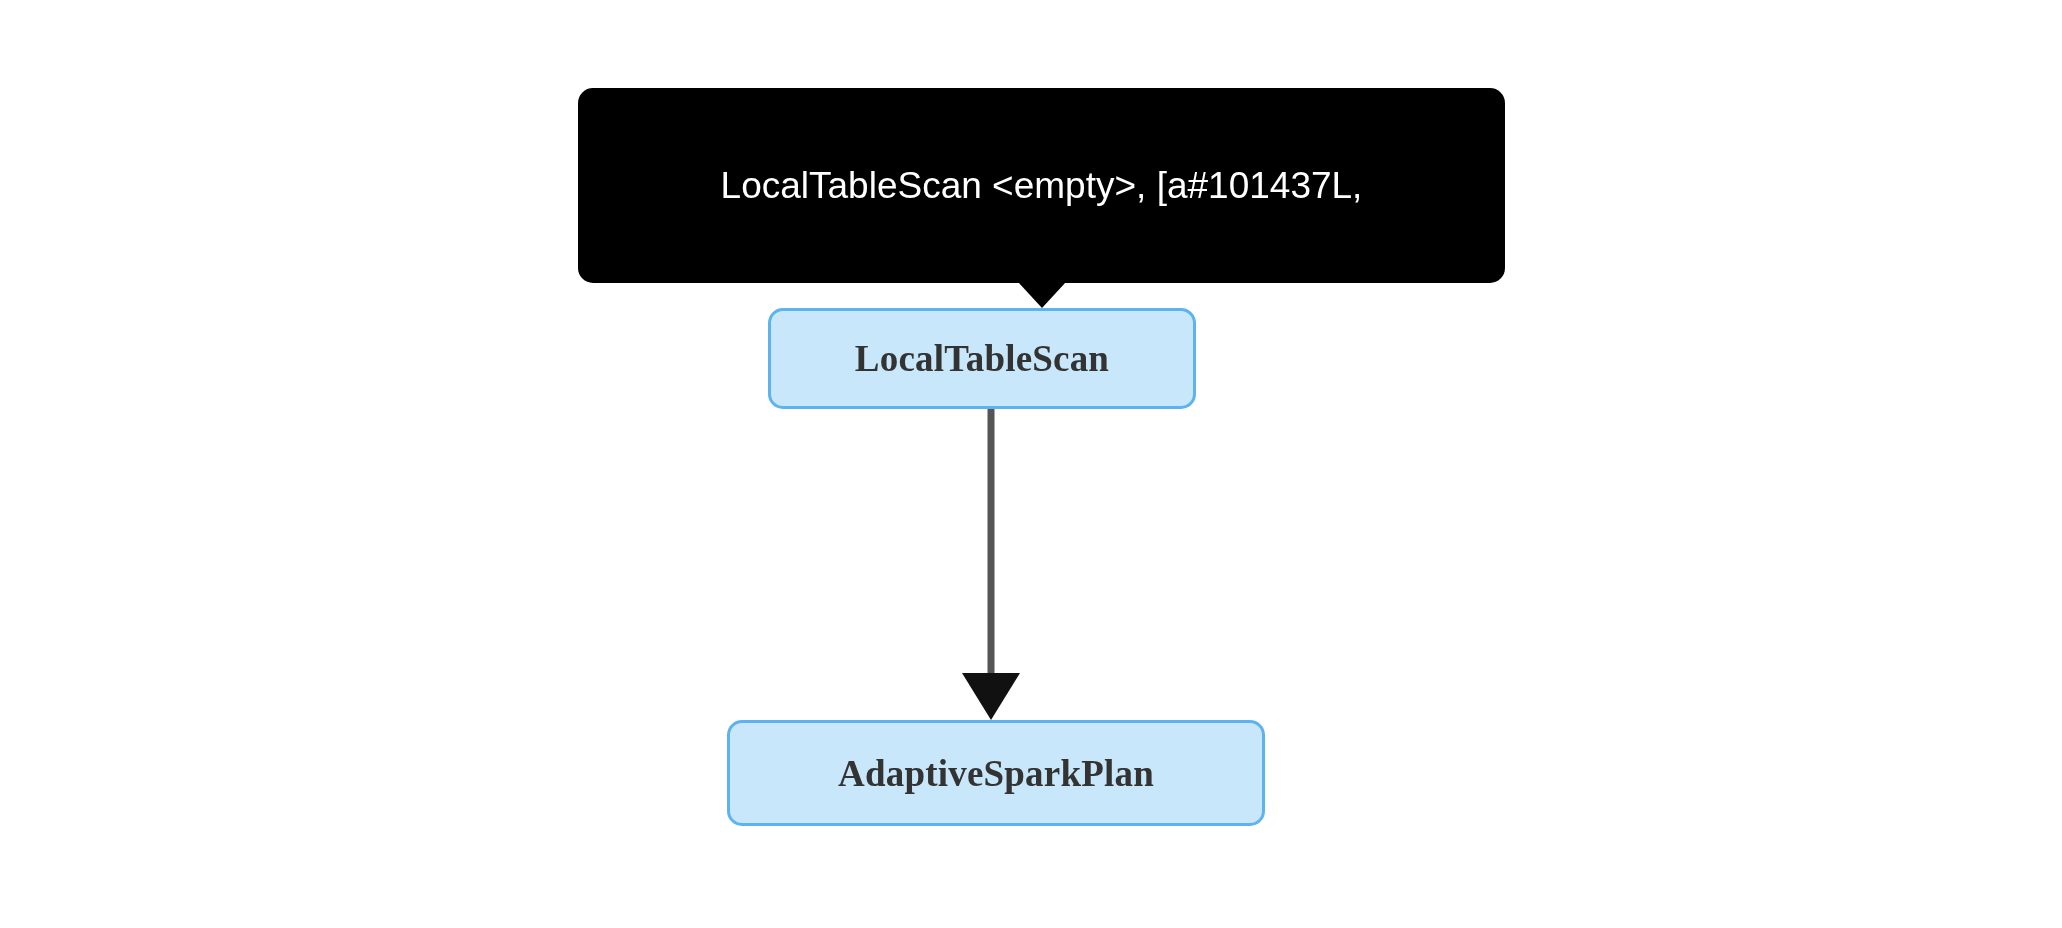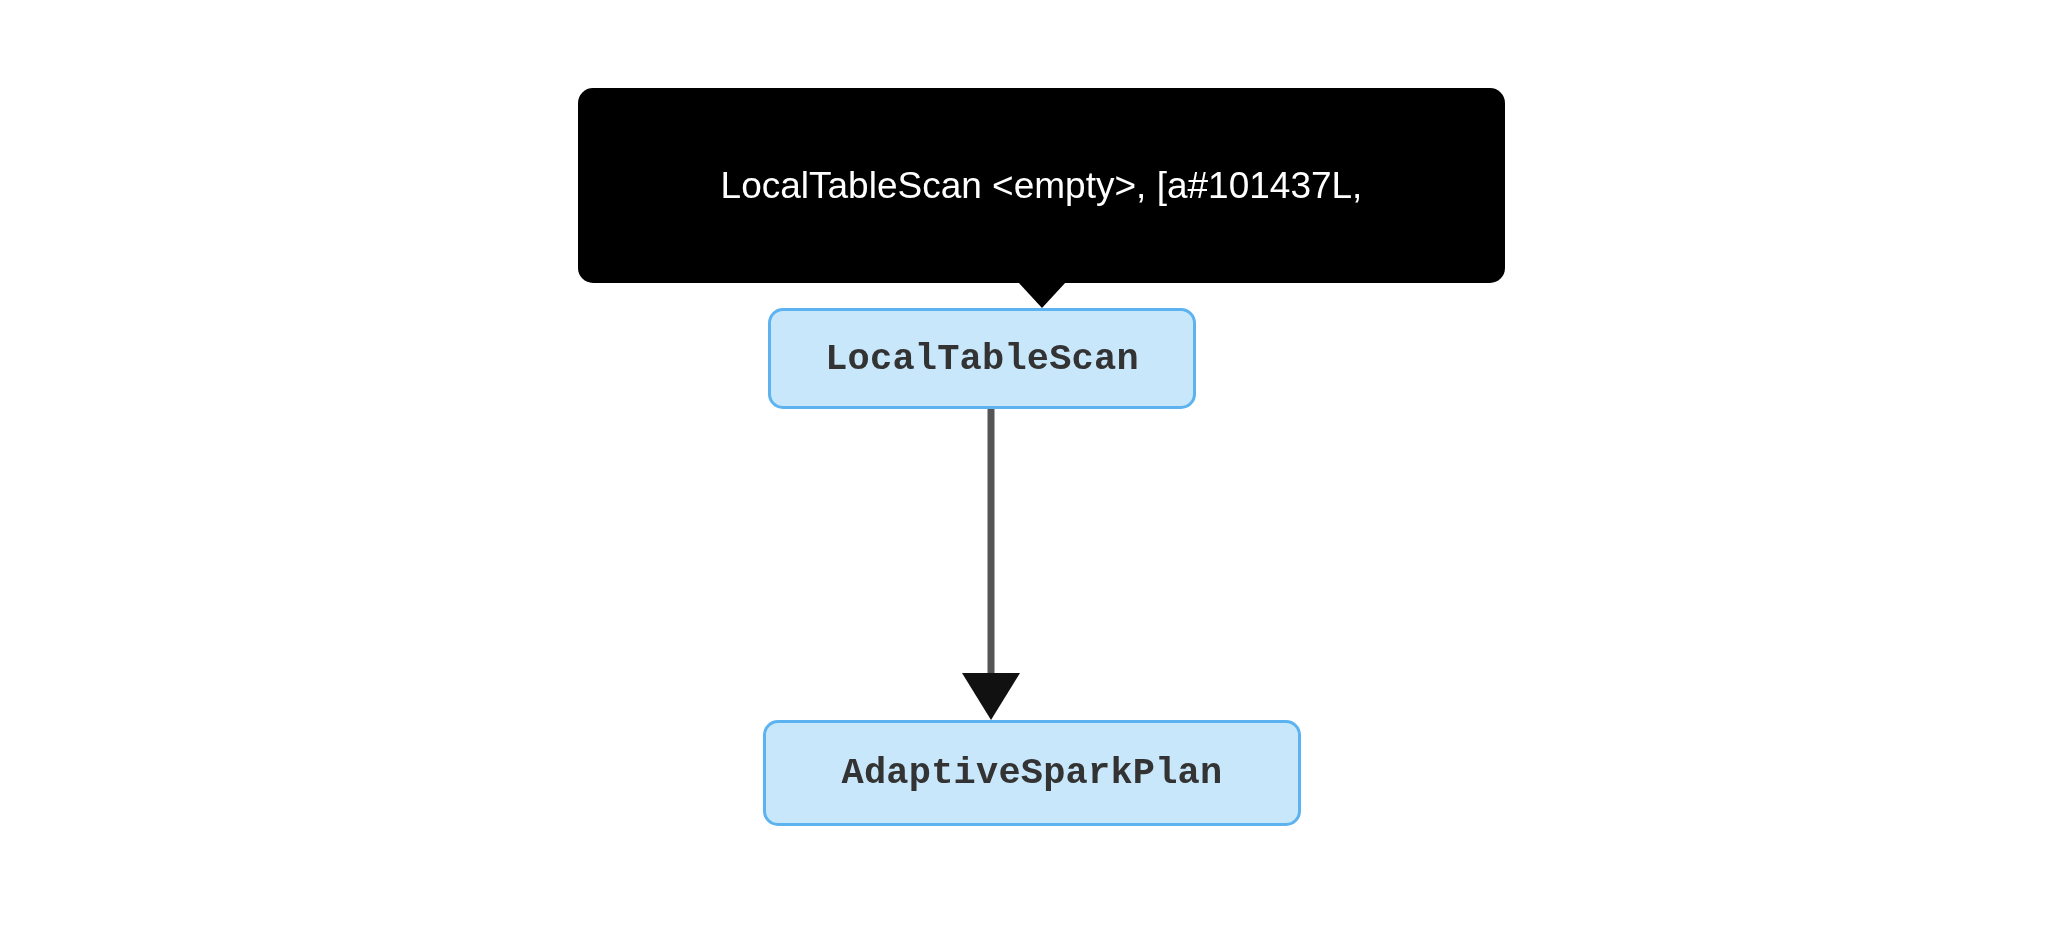--- a/index.html
+++ b/index.html
@@ -64,39 +64,38 @@
     box-sizing: border-box;
     background: #c9e7fb;
     border: 3px solid #5cb3f0;
     border-radius: 15px;
     display: flex;
     align-items: center;
     justify-content: center;
   }
   .node-label {
     color: #333333;
-    font-family: Liberation Mono, monospace;
+    font-family: Liberation Serif, serif;
     font-weight: bold;
     font-size: 37px;
     letter-spacing: 0.2px;
     white-space: nowrap;
   }
 
   #node-localtablescan {
     left: 768px;
     top: 308px;
     width: 428px;
     height: 101px;
   }
   #node-adaptivesparkplan {
     left: 727px;
     top: 720px;
     width: 538px;
     height: 106px;
-    margin-left: 36px;
   }
 
   
   .edge-svg {
     position: absolute;
     left: 0;
     top: 0;
     width: 2062px;
     height: 928px;
     pointer-events: none;

